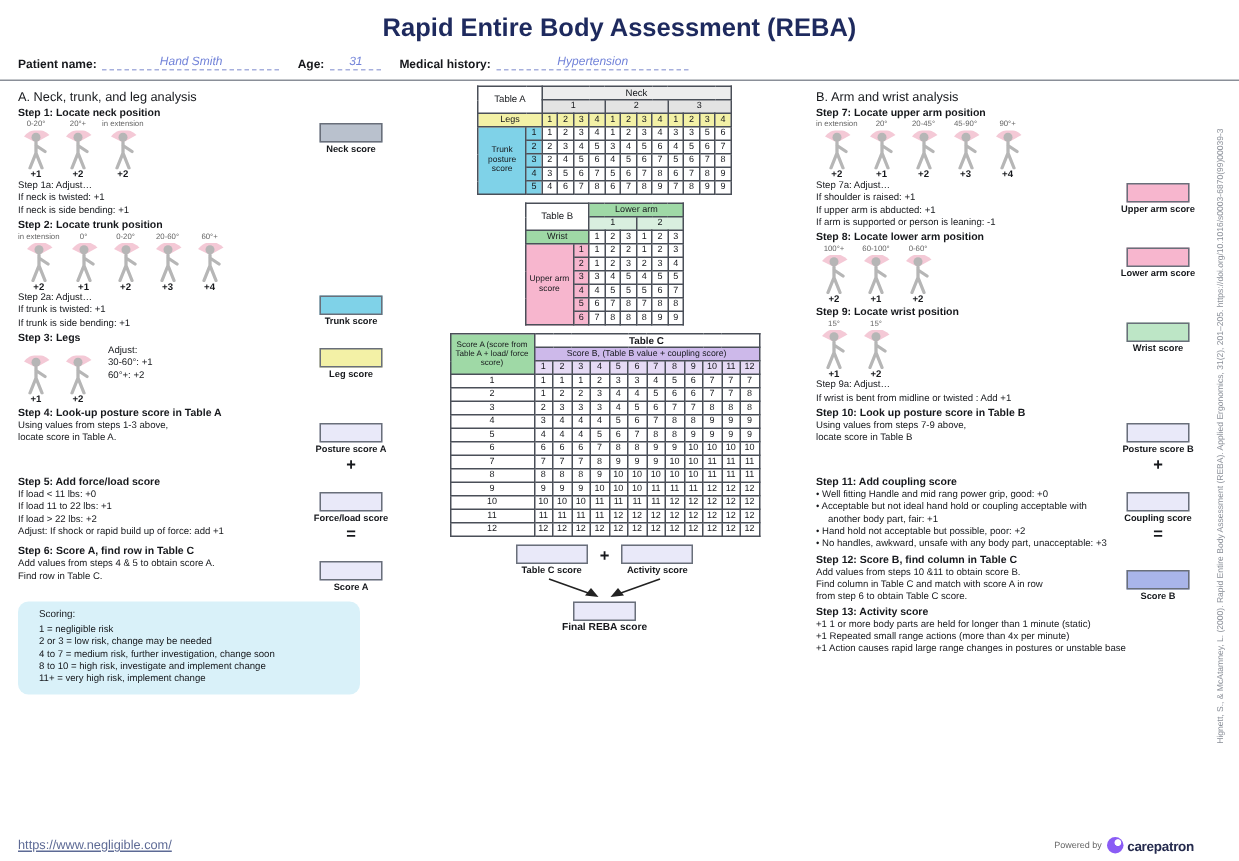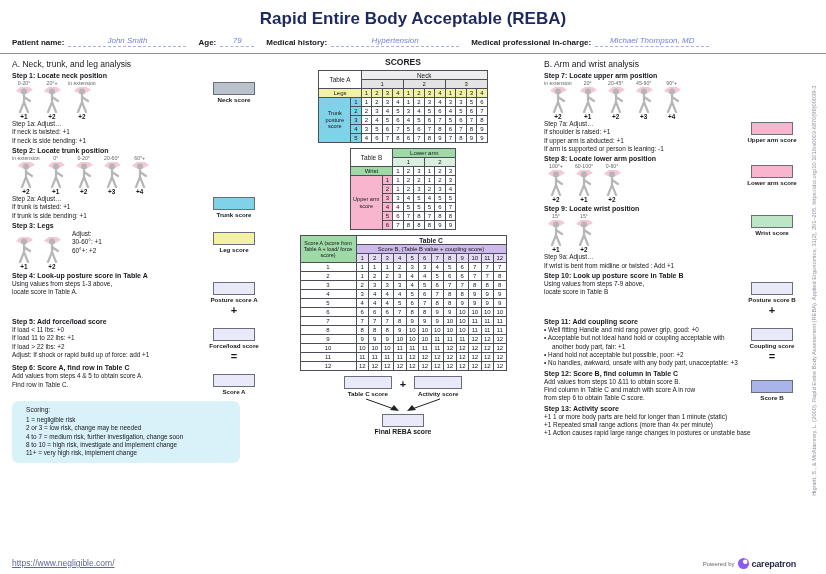--- a/index.html
+++ b/index.html
@@ -76,38 +76,34 @@
   .logo{display:flex;align-items:flex-end;gap:2px}
   .logo-mark{width:11px;height:11px;border-radius:50%;
     background:radial-gradient(circle at 66% 34%, #ffffff 0 2px, #8a5cf5 2.5px 100%)}
   .logo-text{font-size:9px;font-weight:bold;color:#252b4e;letter-spacing:-0.2px}
 </style>
 </head>
 <body>
 
 <div class="page">
 
-  <div class="title">Rapid Entire Body Acceptable (REBA)</div>
+  <div class="title">Rapid Entire Body Assessment (REBA)</div>
 
   <div class="patient-row">
     <div class="field">
       <span class="flabel">Patient name:</span>
-      <span class="fvalue w-name">John Smith</span>
+      <span class="fvalue w-name">Hand Smith</span>
     </div>
     <div class="field">
       <span class="flabel">Age:</span>
-      <span class="fvalue w-age">79</span>
+      <span class="fvalue w-age">31</span>
     </div>
     <div class="field">
       <span class="flabel">Medical history:</span>
       <span class="fvalue w-hist">Hypertension</span>
-    </div>
-    <div class="field">
-      <span class="flabel">Medical professional in-charge:</span>
-      <span class="fvalue w-prof">Michael Thompson, MD</span>
     </div>
   </div>
 
   <div class="columns">
 
     <div class="col-left">
       <div class="section-title">A. Neck, trunk, and leg analysis</div>
 
       <div class="step">
         <div class="step-title">Step 1: Locate neck position</div>
@@ -302,21 +298,20 @@
             <div class="line">1 = negligible risk</div>
             <div class="line">2 or 3 = low risk, change may be needed</div>
             <div class="line">4 to 7 = medium risk, further investigation, change soon</div>
             <div class="line">8 to 10 = high risk, investigate and implement change</div>
             <div class="line">11+ = very high risk, implement change</div>
           </div>
       </div>
     </div>
 
     <div class="col-mid">
-      <div class="scores-title">SCORES</div>
       <div>
           <table class="grid ta">
             <tbody>
               <tr>
                 <td class="corner" colspan="2" rowspan="2">Table A</td>
                 <td class="h1" colspan="12">Neck</td>
               </tr>
               <tr>
                 <td class="h2" colspan="4">1</td>
                 <td class="h2" colspan="4">2</td>

